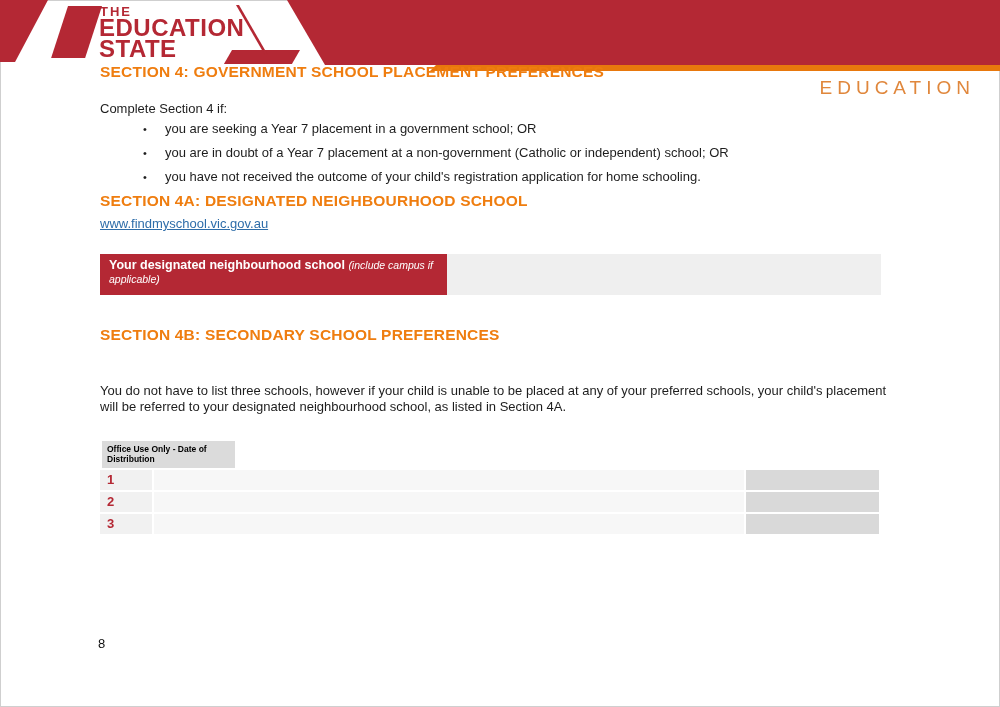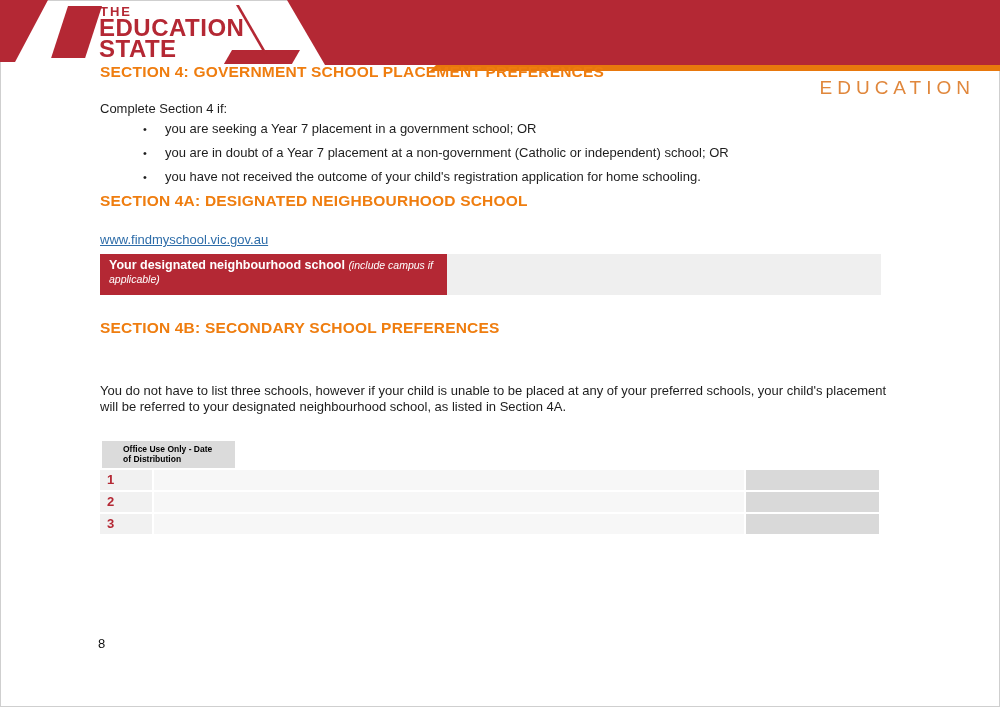--- a/index.html
+++ b/index.html
@@ -53,21 +53,21 @@
   .dns-label i{font-style:italic;font-weight:normal;font-size:10.5px;}
   .dns-value{flex:1;}
   
   .pref-table{position:absolute;left:100px;top:441px;width:781px;}
   .pt-header{display:flex;height:27px;}
   .pt-header-main{flex:0 0 646px;box-sizing:border-box;background:var(--red);color:#fff;
     padding:5px 9px;font-size:12.5px;font-weight:bold;line-height:16px;}
   .pt-header-main i{font-style:italic;font-weight:normal;}
   .pt-gap{flex:0 0 2px;}
   .pt-header-office{flex:0 0 133px;box-sizing:border-box;background:#DBDBDB;color:#000;
-    padding:3px 21px;font-size:8.5px;font-weight:bold;line-height:10px;}
+    padding:3px 5px;font-size:8.5px;font-weight:bold;line-height:10px;}
   .pt-row{display:flex;height:20px;margin-top:2px;}
   .pt-num{flex:0 0 52px;box-sizing:border-box;background:#F1F1F1;color:var(--red);
     font-size:13px;font-weight:bold;line-height:20px;padding-left:7px;}
   .pt-school{flex:0 0 590px;background:#F7F7F7;}
   .pt-office{flex:0 0 133px;background:#D9D9D9;}
   .page-num{position:absolute;left:98px;top:637px;font-size:13px;color:#111;line-height:1;}
 </style>
 </head>
 <body>
 
@@ -96,31 +96,31 @@
       <span class="bullet-dot">•</span>
       <span>you are in doubt of a Year 7 placement at a non-government (Catholic or independent) school; OR</span>
     </div>
     <div class="bullet-row">
       <span class="bullet-dot">•</span>
       <span>you have not received the outcome of your child's registration application for home schooling.</span>
     </div>
   </div>
 
   <div class="sec-title" style="top:192px;">SECTION 4A: DESIGNATED NEIGHBOURHOOD SCHOOL</div>
-  <a class="link" style="position:absolute;left:100px;top:232px;" href="#">www.findmyschool.vic.gov.au</a>
+  <a class="link" style="position:absolute;left:100px;top:216px;" href="#">www.findmyschool.vic.gov.au</a>
 
   <div class="dns-box">
     <div class="dns-label">
       <b>Your designated neighbourhood school</b>
       <i>(include campus if applicable)</i>
     </div>
     <div class="dns-value"></div>
   </div>
 
-  <div class="sec-title" style="top:319px;">SECTION 4B: SECONDARY SCHOOL PREFERENCES</div>
+  <div class="sec-title" style="top:326px;">SECTION 4B: SECONDARY SCHOOL PREFERENCES</div>
   <div class="body-text" style="top:383px;">You do not have to list three schools, however if your child is unable to be placed at any of your preferred schools, your child's placement will be referred to your designated neighbourhood school, as listed in Section 4A.</div>
 
   <div class="pref-table">
     <div class="pt-header">
       <div class="pt-gap"></div>
       <div class="pt-header-office">Office Use Only - Date of Distribution</div>
     </div>
 
     <div class="pt-row">
       <div class="pt-num">1</div>

